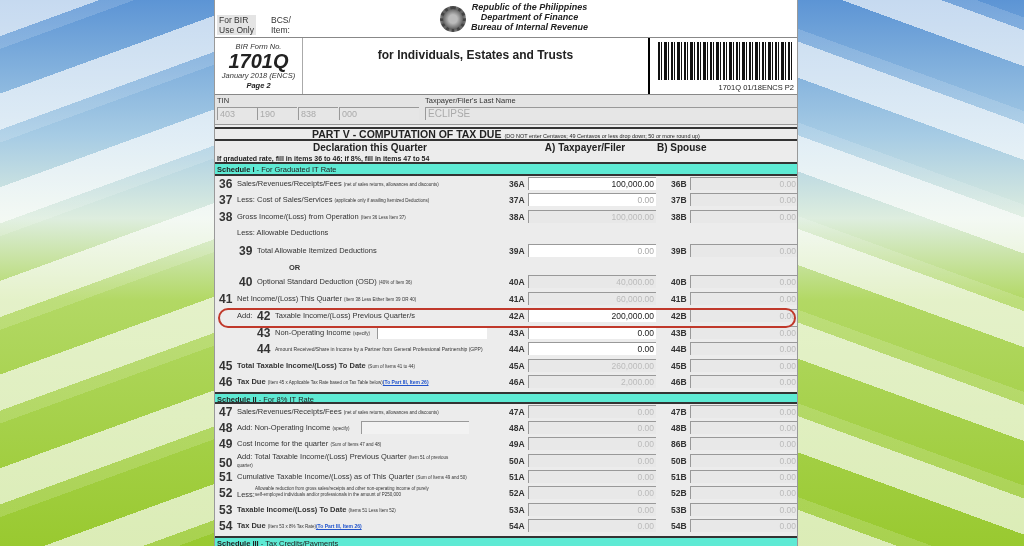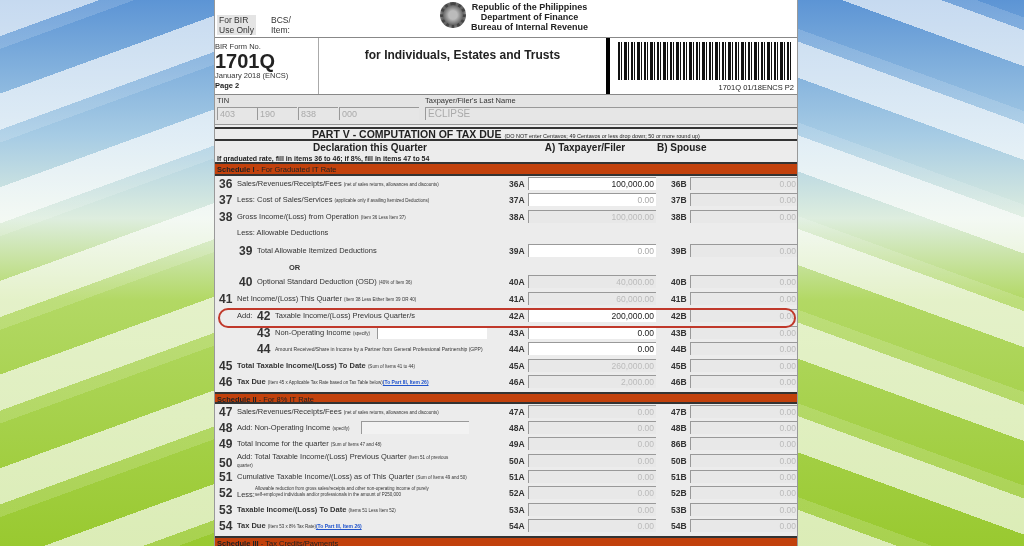--- a/index.html
+++ b/index.html
@@ -38,53 +38,53 @@
     position: absolute; left: 214px; top: 0; width: 584px; height: 546px;
     background: #ececec; color: #222; overflow: hidden;
     border-left: 1px solid #999; border-right: 1px solid #999;
   }
 
   
   .top { height: 37px; position: relative; background: #fff; }
   .bir-use { position: absolute; left: 2px; top: 15px; font-size: 8.5px; line-height: 10px; color: #333; display: flex; }
   .bir-use .a { background: #e4e4e4; padding: 0 2px; }
   .bir-use .b { padding-left: 15px; }
-  .agency { position: absolute; left: 225px; top: 2px; display: flex; align-items: flex-start; }
+  .agency { position: absolute; left: 225px; top: 2px; display: flex; align-items: flex-end; font-style: italic; }
   .seal { width: 26px; height: 26px; border-radius: 50%; border: 3px dotted #444; background: radial-gradient(circle, #bbb 30%, #666 70%); margin-right: 5px; }
   .agency-text { font-size: 9px; font-weight: bold; text-align: center; line-height: 10px; color: #222; }
 
   .title-row { height: 58px; display: flex; border-top: 1px solid #888; border-bottom: 1px solid #888; background: #fff; }
-  .formno { width: 104px; border-right: 1px solid #aaa; text-align: left; padding-top: 4px; }
+  .formno { width: 88px; border-right: 1px solid #aaa; text-align: center; padding-top: 4px; font-style: italic; }
   .formno .l1 { font-size: 7.5px; color: #333; }
   .formno .l2 { font-size: 20px; font-weight: bold; line-height: 20px; }
   .formno .l3 { font-size: 7.5px; color: #333; }
   .formno .l4 { font-size: 7.5px; font-weight: bold; margin-top: 1px; }
   .title { flex: 1; text-align: center; padding-top: 10px; }
   .title .t1 { font-size: 17px; font-weight: bold; line-height: 20px; }
   .title .t2 { font-size: 12px; font-weight: bold; }
-  .barcode { width: 191px; border-left: 4px solid #000000; position: relative; padding: 4px 4px 0 8px; }
+  .barcode { width: 149px; border-left: 2px solid #000000; position: relative; padding: 4px 4px 0 8px; }
   .bars { height: 38px; background:
     repeating-linear-gradient(90deg, #111 0 2px, #fff 2px 3px, #111 3px 4px, #fff 4px 6px, #111 6px 9px, #fff 9px 10px, #111 10px 11px, #fff 11px 13px);
   }
   .barcode .code { position: absolute; right: 3px; bottom: 2px; font-size: 7.5px; color: #222; }
 
   .tin-row { height: 30px; position: relative; background: #e4e4e4; border-bottom: 1px solid #999; }
   .tin-label { position: absolute; left: 2px; top: 1px; font-size: 7.5px; color: #333; }
   .ln-label { position: absolute; left: 210px; top: 1px; font-size: 7.5px; color: #333; }
   .tin-box { position: absolute; top: 12px; height: 13px; background: #e6e6e6; border-top: 1px solid #999; border-left: 1px solid #999; font-size: 9px; color: #aaa; padding-left: 2px; line-height: 12px; }
   .ln-box { position: absolute; top: 12px; left: 210px; width: 372px; height: 13px; background: #e6e6e6; border-top: 1px solid #999; border-left: 1px solid #999; font-size: 10px; color: #aaa; padding-left: 2px; line-height: 12px; }
 
   .part-header { height: 14px; border-top: 2px solid #333; border-bottom: 2px solid #333; text-align: center; font-size: 10.5px; font-weight: bold; line-height: 11px; background: #ececec; margin-top: 2px; }
   .part-header .note { font-size: 5.5px; font-weight: normal; }
   .col-header { height: 13px; display: flex; font-size: 10px; font-weight: bold; line-height: 13px; }
   .col-header .c1 { width: 310px; text-align: center; }
   .col-header .c2 { width: 100px; text-align: center; margin-left: 10px; }
   .col-header .c3 { width: 130px; margin-left: 22px; }
   .instruct { height: 10px; font-size: 7px; font-weight: bold; padding-left: 2px; line-height: 10px; border-bottom: 2px solid #333; }
-  .sched { height: 12px; font-size: 7.5px; padding-left: 2px; line-height: 12px; background: #c2410c; border-bottom: 2px solid #333; }
+  .sched { height: 12px; font-size: 7.5px; padding-left: 2px; line-height: 12px; background: #5eead4; border-bottom: 2px solid #333; }
   .sched b { font-weight: bold; }
 
   .row { position: relative; height: 16.4px; }
   .row .num { position: absolute; top: 1px; font-size: 12px; font-weight: bold; color: #333; }
   .row .lbl { position: absolute; top: 3px; font-size: 7.5px; color: #333; white-space: nowrap; }
   .row .lbl.bold { font-weight: bold; }
   .row .lbl small { font-size: 4.5px; }
   .row .lbl a { color: #2255cc; text-decoration: underline; font-size: 5px; }
   .row .code { position: absolute; top: 3px; font-size: 8.5px; font-weight: bold; color: #333; }
   .row .code.a { left: 294px; }
@@ -281,21 +281,21 @@
     <span class="num" style="left:4px">48</span>
     <span class="lbl" style="left:22px"><span>Add: Non-Operating Income</span> <small>(specify)</small></span>
     <div class="specify" style="left:146px;width:108px;background:#f2f2f2"></div>
     <span class="code a">48A</span>
     <div class="field a">0.00</div>
     <span class="code b">48B</span>
     <div class="field b">0.00</div>
   </div>
   <div class="row">
     <span class="num" style="left:4px">49</span>
-    <span class="lbl" style="left:22px"><span>Total Income for the quarter</span> <small>(Sum of Items 47 and 48)</small></span>
+    <span class="lbl" style="left:22px"><span>Cost Income for the quarter</span> <small>(Sum of Items 47 and 48)</small></span>
     <span class="code a">49A</span>
     <div class="field a">0.00</div>
     <span class="code b">86B</span>
     <div class="field b">0.00</div>
   </div>
   <div class="row two-line">
     <span class="num" style="left:4px;top:3px">50</span>
     <span class="lbl" style="left:22px"><span>Add: Total Taxable Income/(Loss) Previous Quarter</span> <small>(Item 51 of previous</small><br><small>quarter)</small></span>
     <span class="code a">50A</span>
     <div class="field a">0.00</div>

